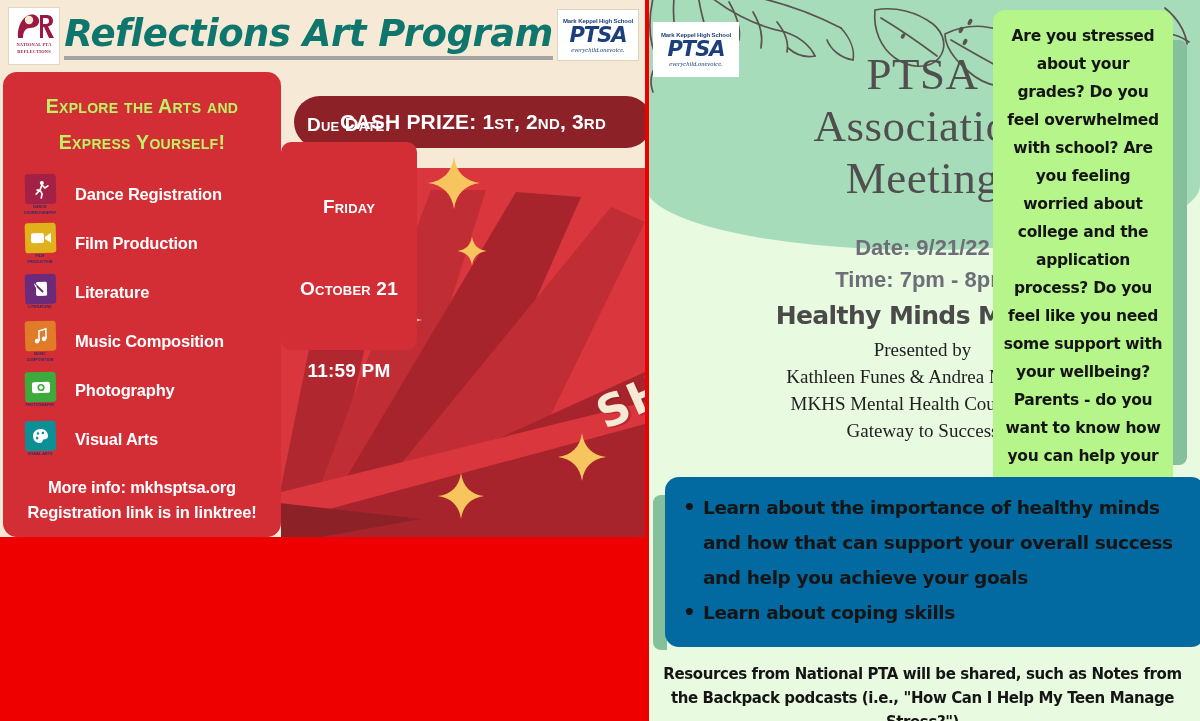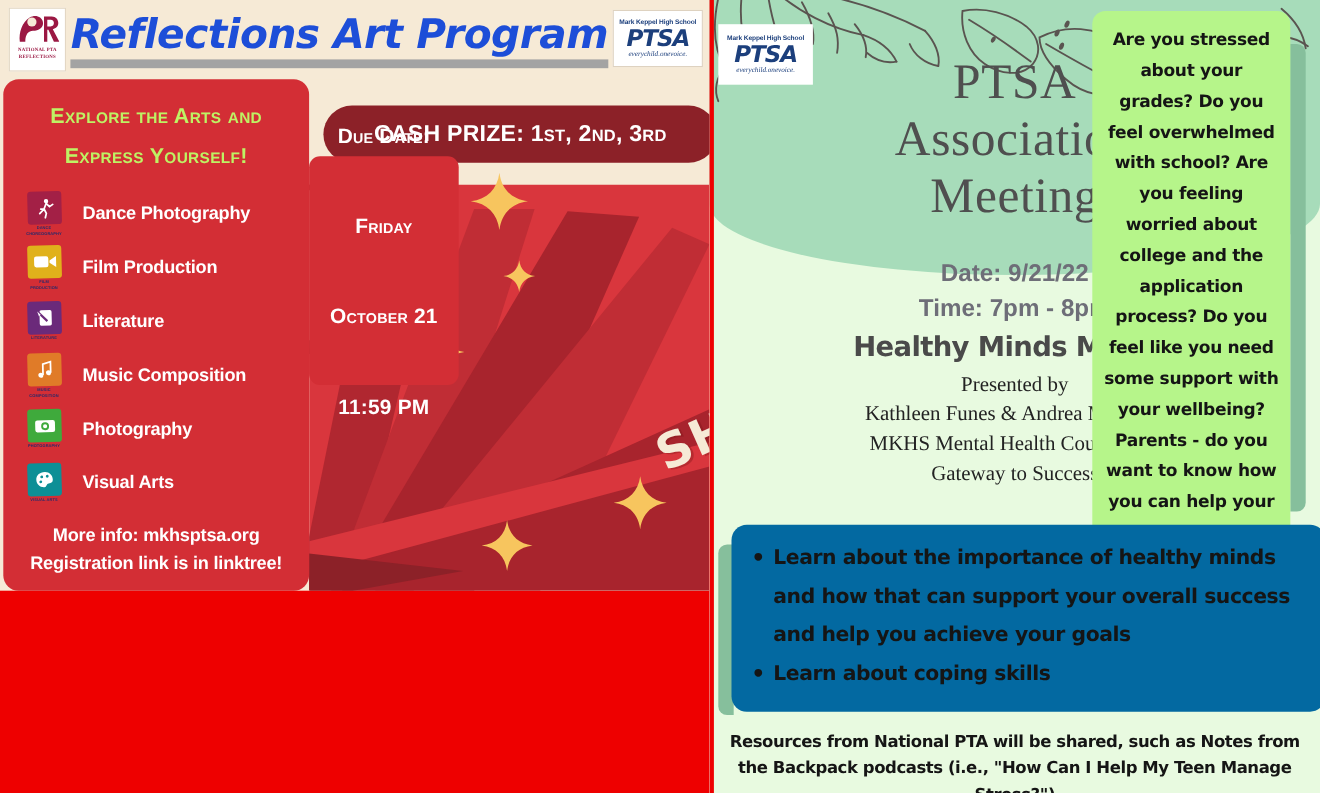--- a/index.html
+++ b/index.html
@@ -39,22 +39,22 @@
     font-family: "Liberation Serif", serif;
   }
   #reflections-title {
     flex: 1; text-align: center; padding-left: 4px; padding-right: 4px;
     position: relative; top: 1px;
   }
   #reflections-title .t {
     display: inline-block;
     font-family: "DejaVu Sans", sans-serif;
     font-weight: bold; font-style: italic;
-    font-size: 37px; color: #1d4ed8; letter-spacing: -0.5px;
-    border-bottom: 8px solid #a3a3a3; padding-bottom: 1px;
+    font-size: 37px; color: #0f766e; letter-spacing: -0.5px;
+    border-bottom: 4px solid #a3a3a3; padding-bottom: 1px;
     white-space: nowrap;
   }
   #mkhs-logo-left {
     width: 82px; height: 52px; margin-right: 6px; background: #ffffff;
     border: 1px solid #ded2c0; flex: none;
     display: flex; flex-direction: column; align-items: center; justify-content: center;
   }
   .mkhs-top { font-size: 6px; font-weight: bold; color: #1c3f7c; letter-spacing: -.1px; white-space: nowrap;}
   .mkhs-mid {
     font-size: 21px; font-weight: bold; font-style: italic; color: #1c3f7c;
@@ -308,21 +308,21 @@
           <div class="cat-icon-wrap">
             <div class="cat-icon" style="background:#a32046">
               <svg width="20" height="20" viewBox="0 0 20 20">
                   <circle cx="11" cy="4" r="2" fill="#fff"></circle>
                   <path d="M11 6 L9 11 L5 15 M11 6 L14 9 L17 7 M9 11 L11 15 L10 19 M9 11 L6 11" stroke="#fff" stroke-width="1.6" fill="none" stroke-linecap="round"></path>
                 </svg>
             </div>
             <div class="cat-sub">DANCE</div>
             <div class="cat-sub">CHOREOGRAPHY</div>
           </div>
-          <div class="cat-label">Dance Photography</div>
+          <div class="cat-label">Dance Registration</div>
         </div>
 
         <div class="cat-row">
           <div class="cat-icon-wrap">
             <div class="cat-icon" style="background:#e0b11b">
               <svg width="22" height="14" viewBox="0 0 22 14">
                   <rect x="1" y="2" width="13" height="10" rx="2" fill="#fff"></rect>
                   <path d="M15 6 L21 2 L21 12 L15 8 Z" fill="#fff"></path>
                 </svg>
             </div>

